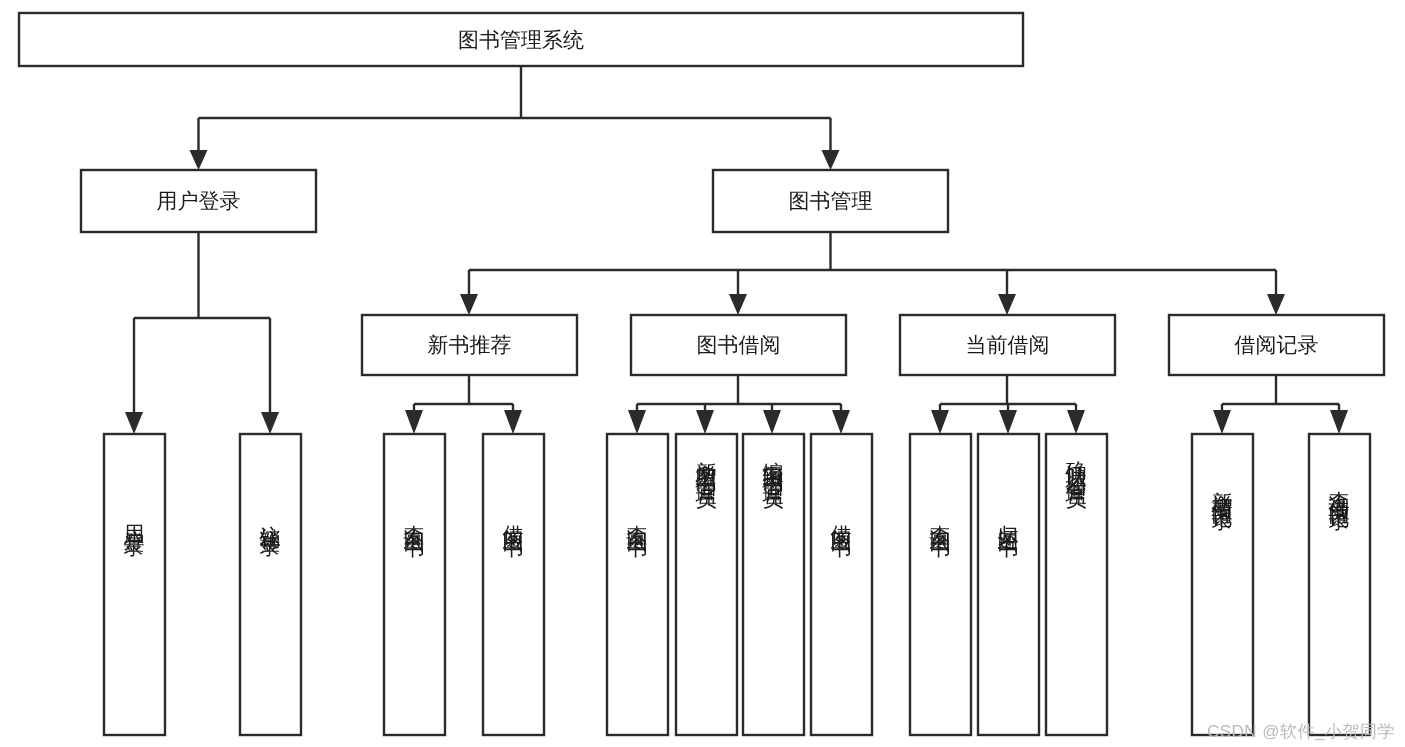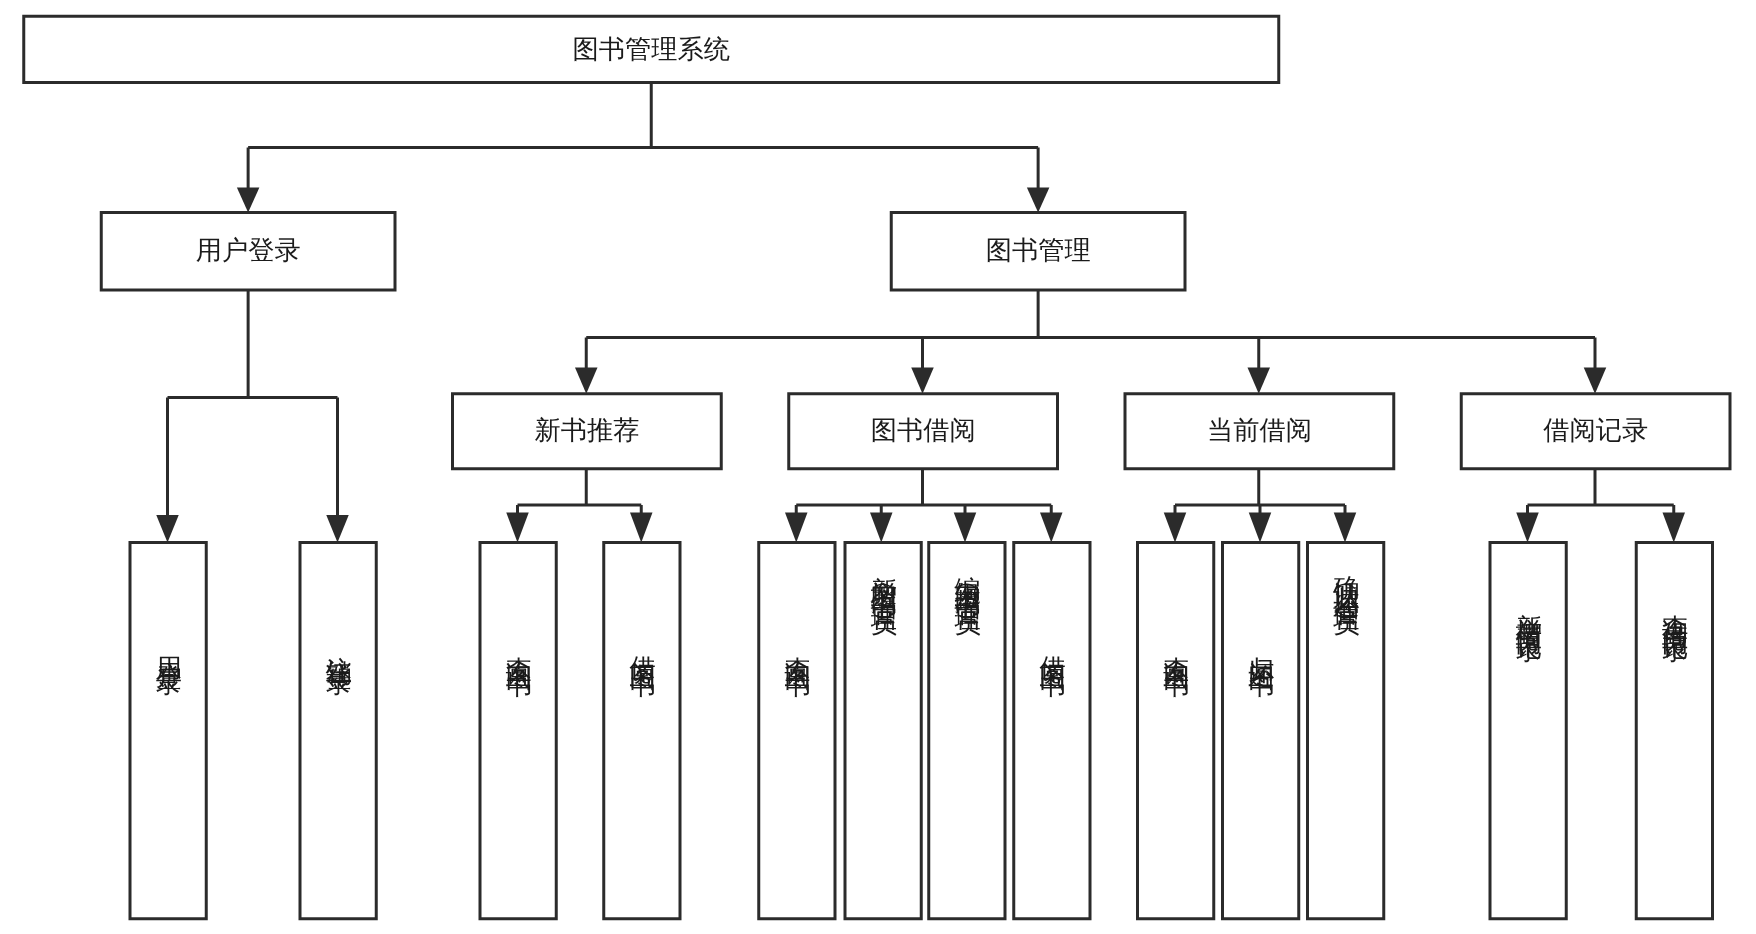--- a/index.html
+++ b/index.html
@@ -228,13 +228,14 @@
     <div class="label-vert" style="margin-top:10px;">确认归还（管理员）</div>
   </div>
 
   <div class="label-vert-wrap" style="left:1192px; top:434px; width:61px; height:301px;">
     <div class="label-vert" style="margin-top:40px;">新增借阅记录</div>
   </div>
   <div class="label-vert-wrap" style="left:1309px; top:434px; width:61px; height:301px;">
     <div class="label-vert" style="margin-top:40px;">查询借阅记录</div>
   </div>
 
+  <div class="watermark">CSDN @软件_小贺同学</div>
 </div>
 
 </body></html>

